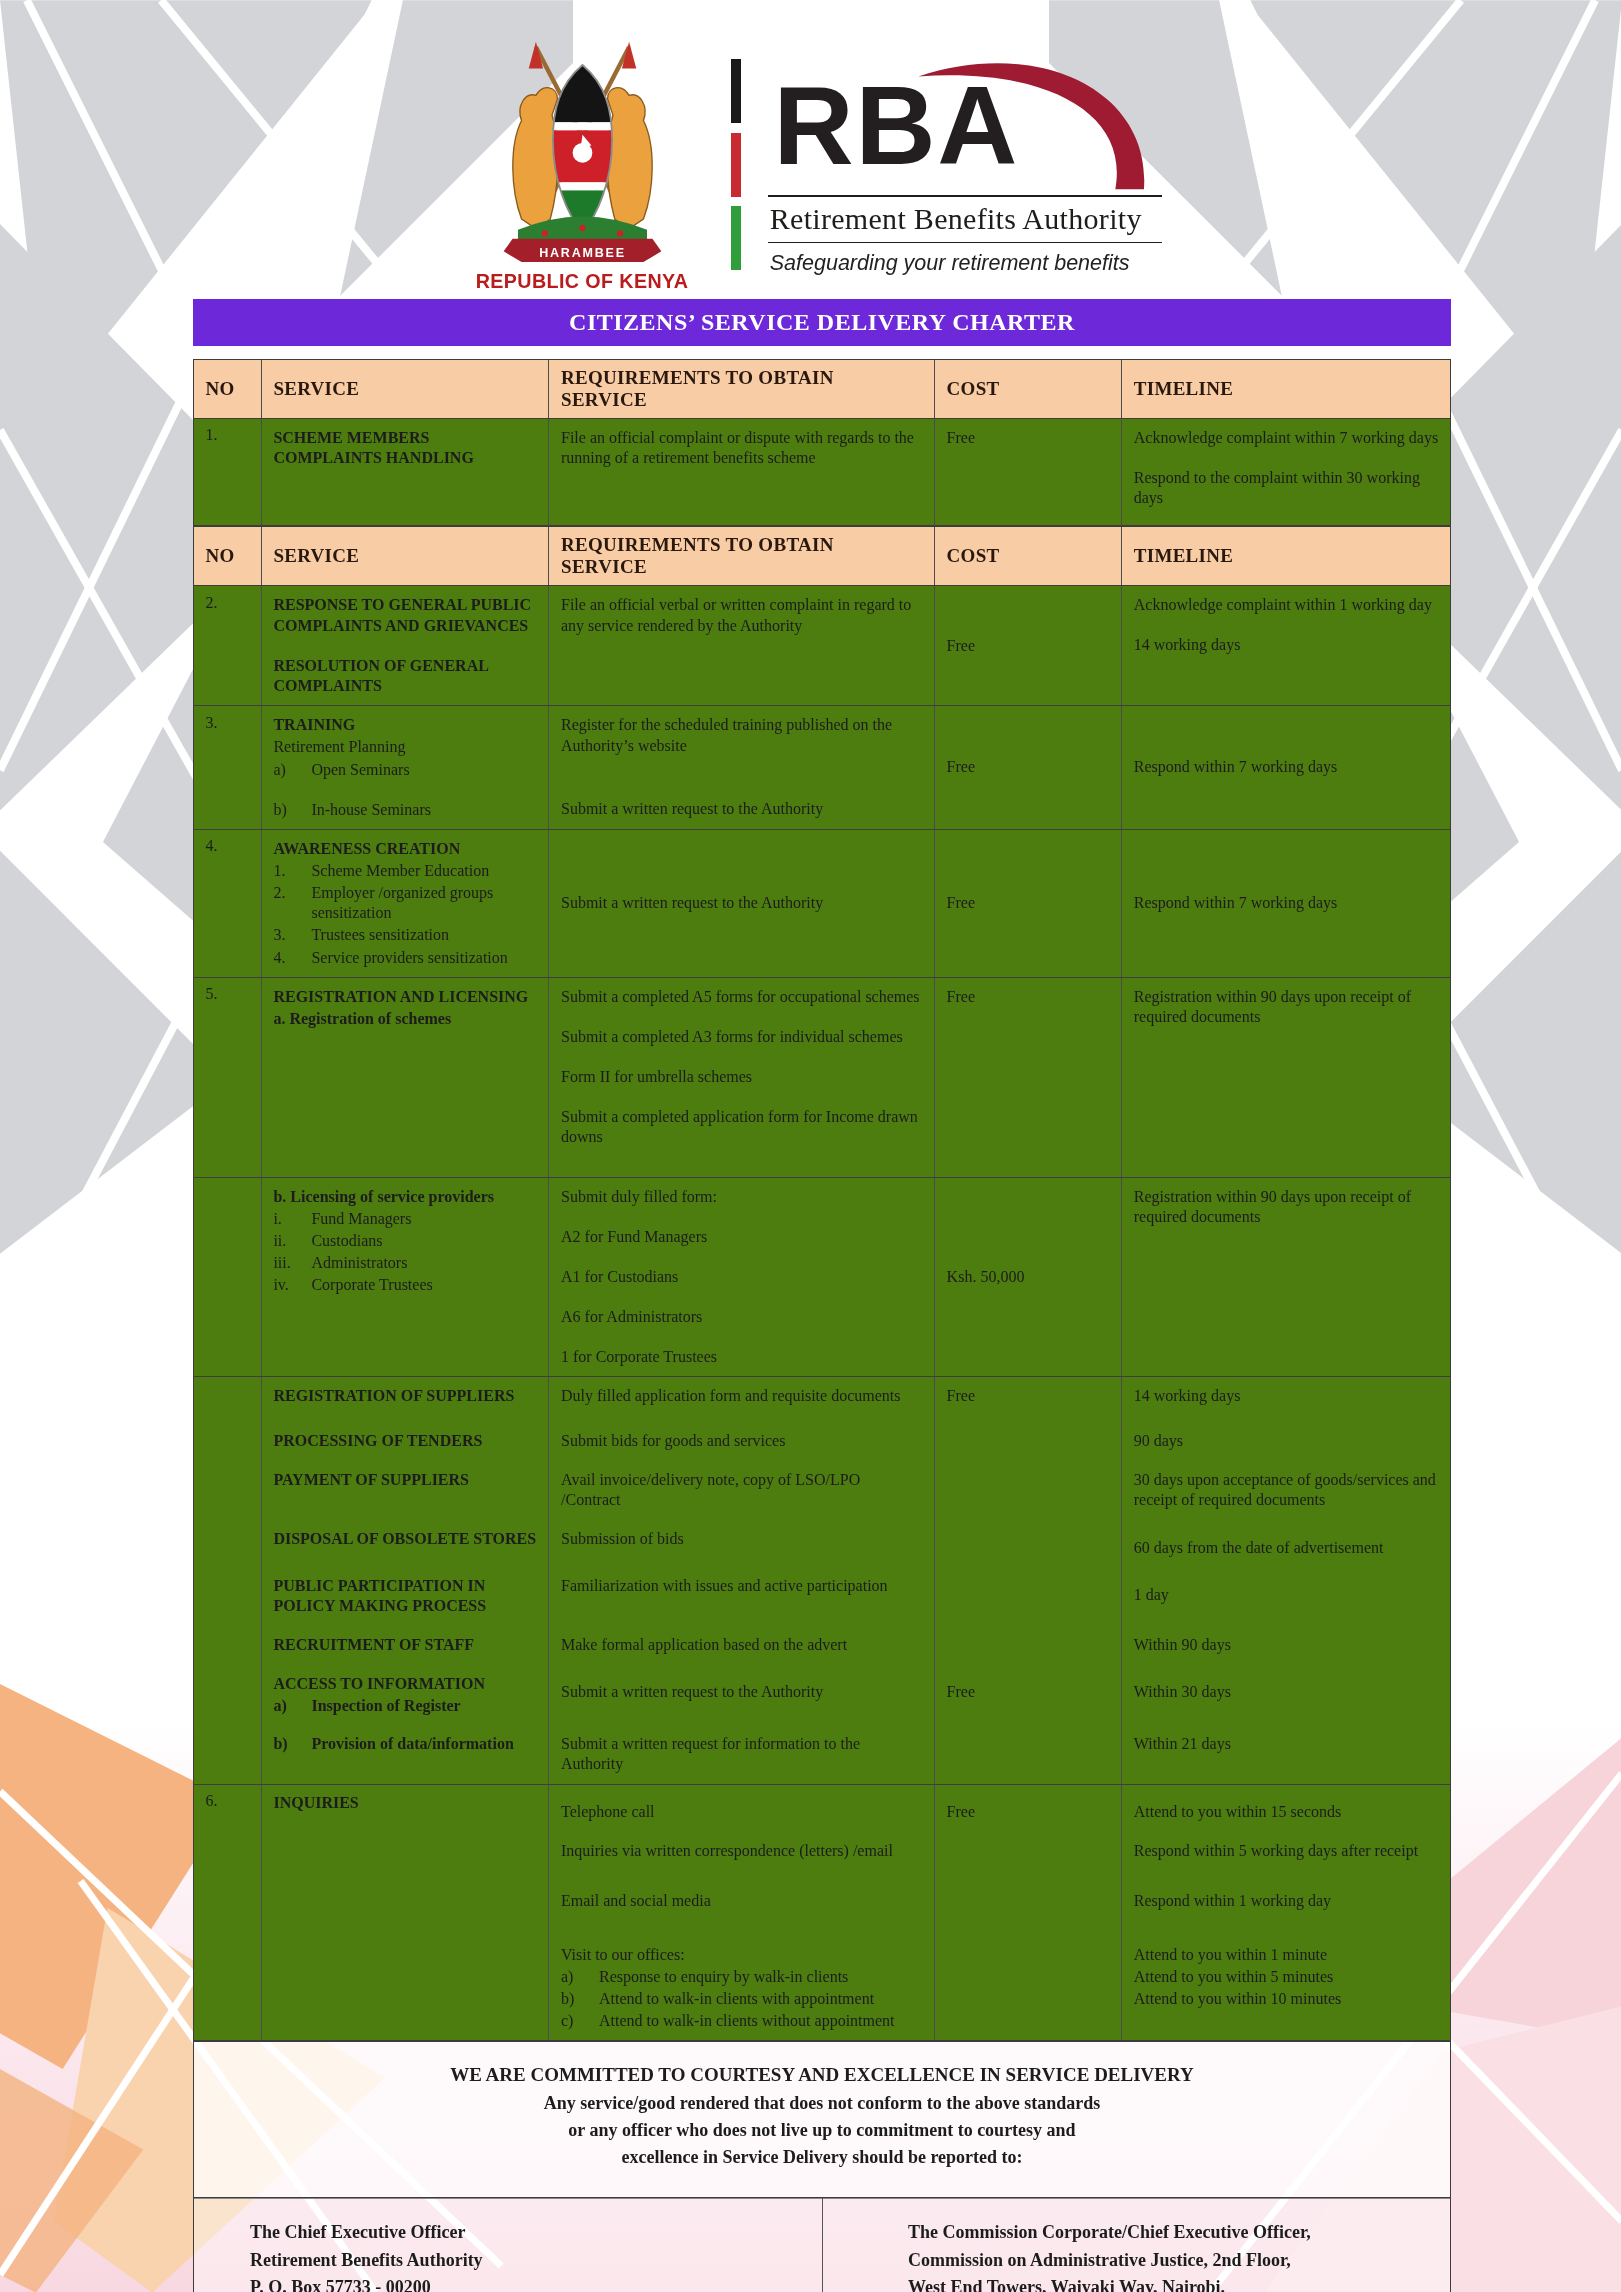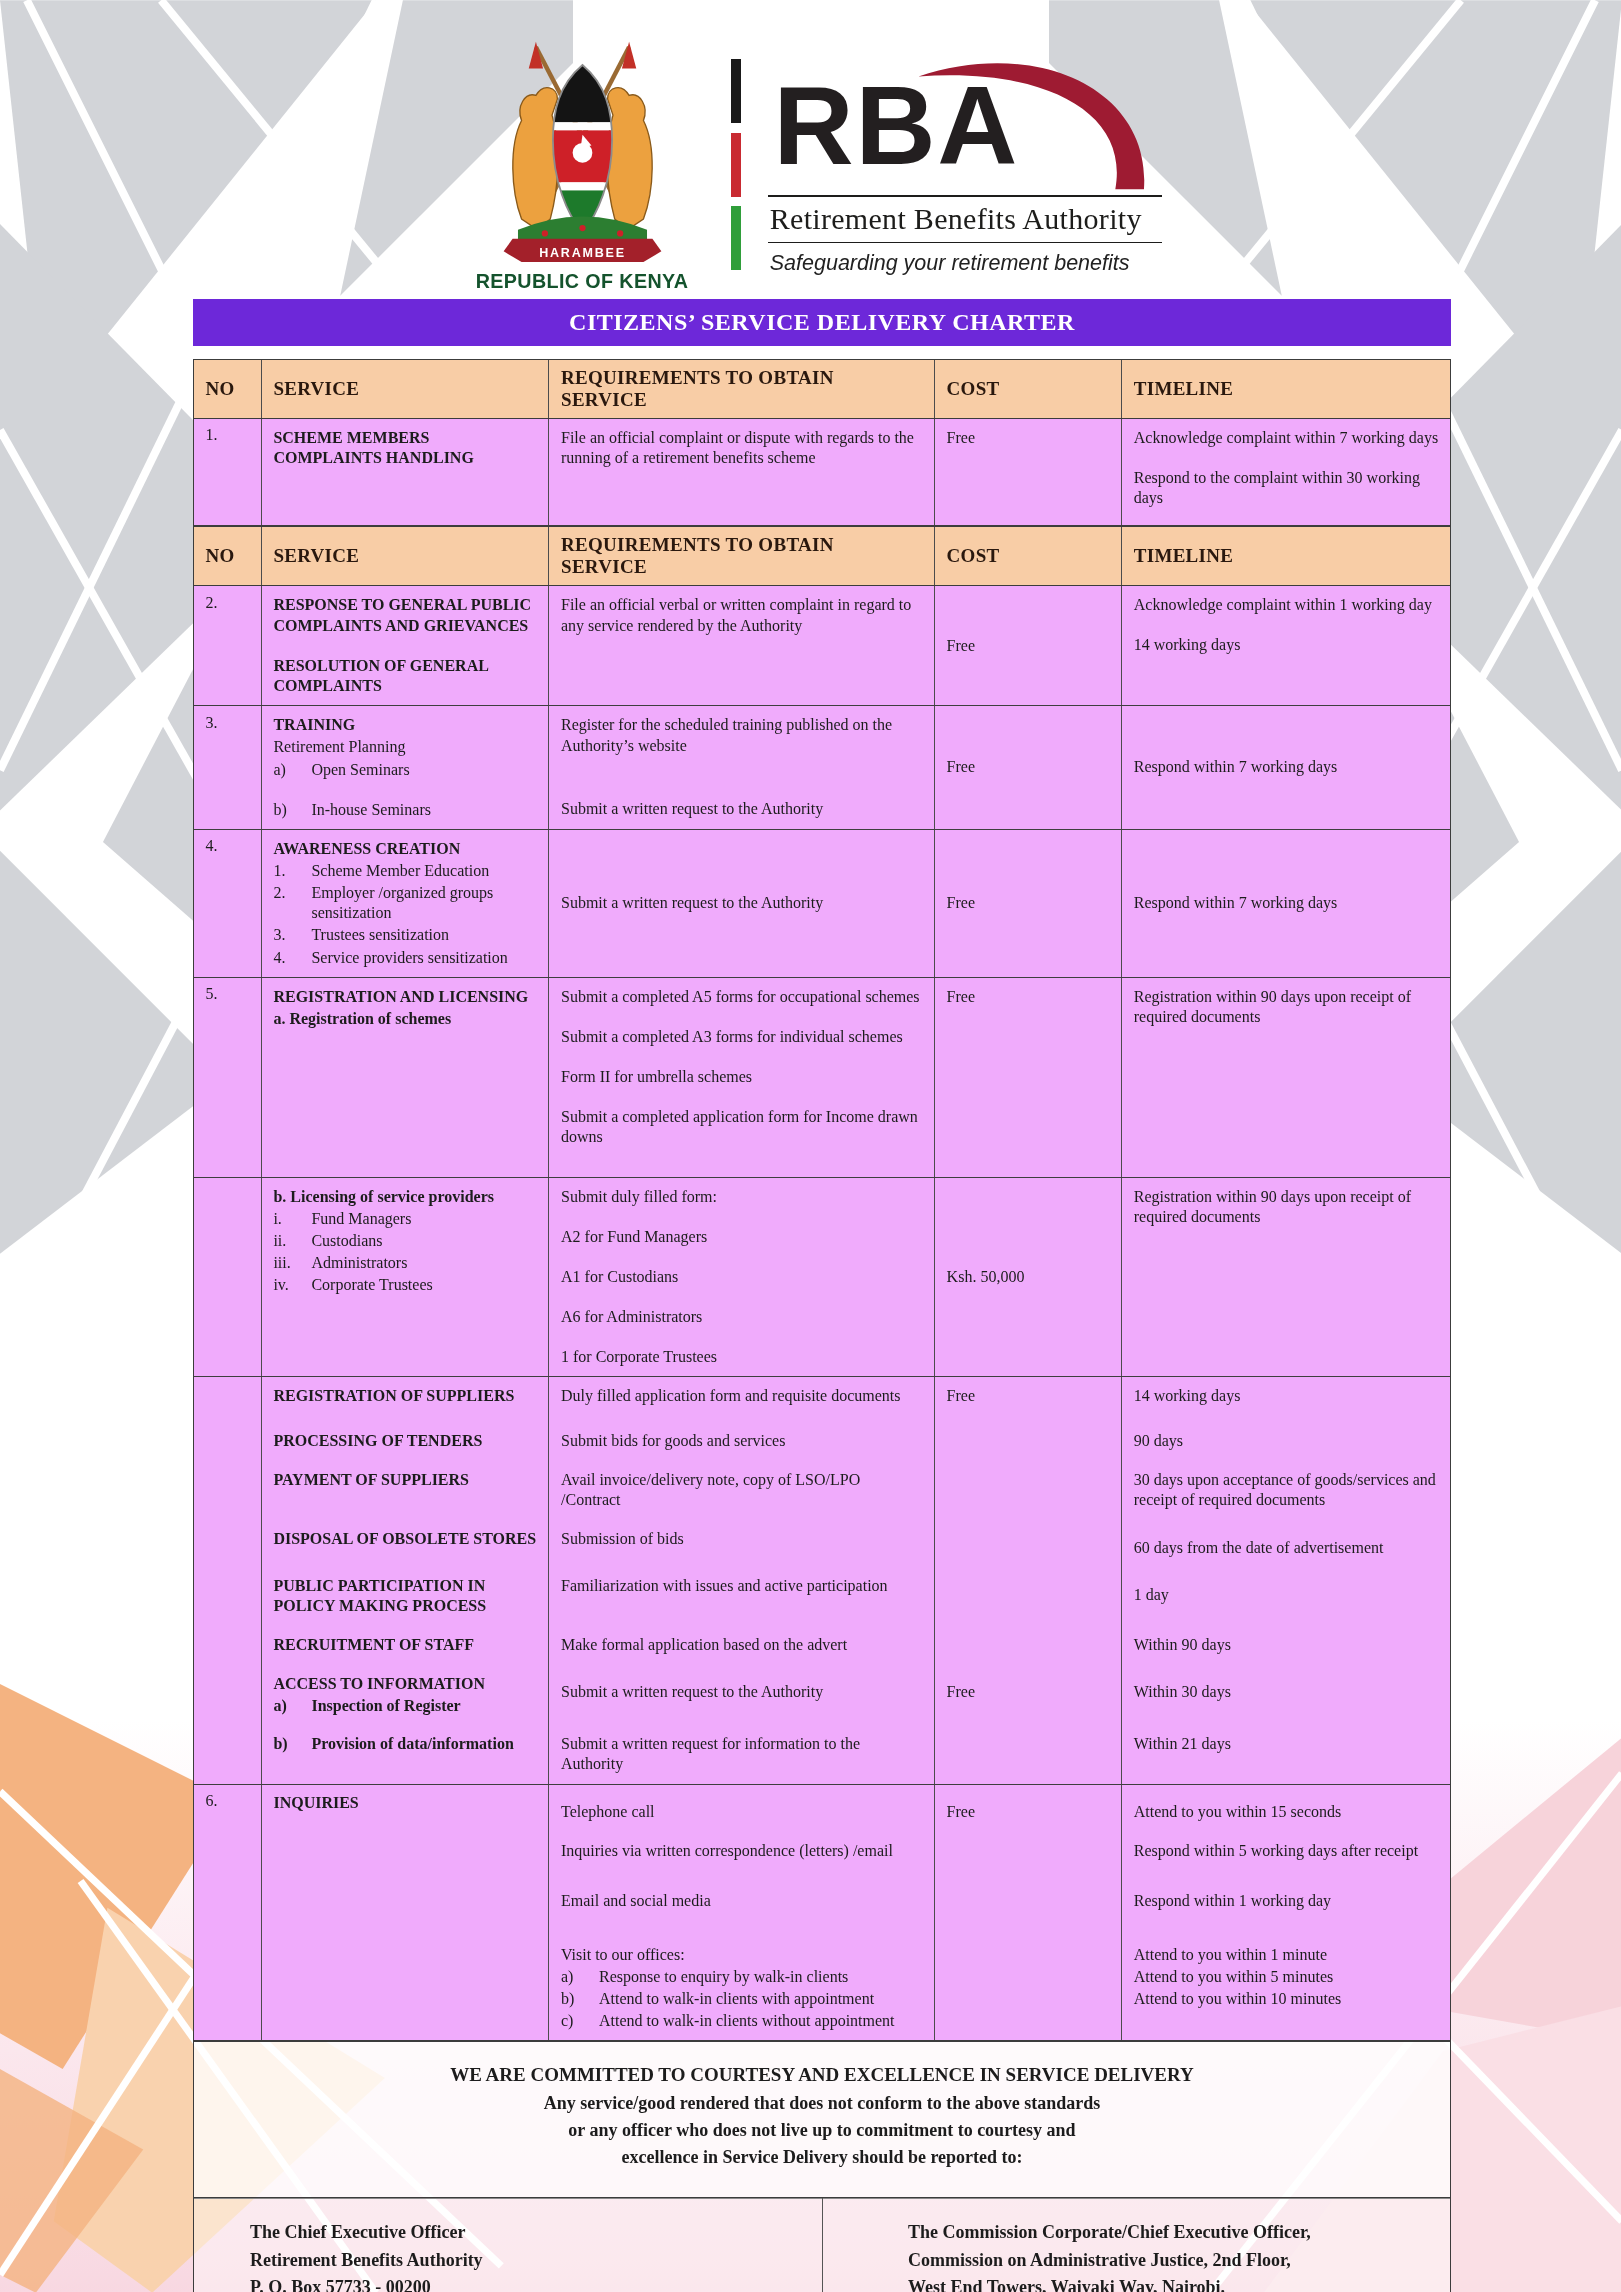--- a/index.html
+++ b/index.html
@@ -10,33 +10,33 @@
   .deco.tl{left:0;top:0;}
   .deco.tr{right:0;top:0;transform:scaleX(-1);}
   .deco.bl{left:0;bottom:0;}
   .deco.br{right:0;bottom:0;}
   .pinkwash{position:absolute;left:0;right:0;bottom:0;height:573px;z-index:0;
     background:linear-gradient(180deg,rgba(252,231,236,0) 0%,rgba(249,216,226,.5) 45%,rgba(246,206,218,.8) 100%);}
   .content{position:relative;z-index:2;}
   
   .hdr{display:flex;justify-content:center;align-items:center;gap:27px;padding-top:39px;height:253px;}
   .coa{width:244px;text-align:center;}
-  .rok{font-family:"Liberation Sans",sans-serif;font-weight:bold;font-size:19.7px;color:#14532d;margin-top:1.8px;letter-spacing:0.4px;}
+  .rok{font-family:"Liberation Sans",sans-serif;font-weight:bold;font-size:19.7px;color:#b91c1c;margin-top:1.8px;letter-spacing:0.4px;}
   .flagbars{display:flex;flex-direction:column;gap:9.9px;align-self:flex-start;margin-top:19.7px;}
   .flagbars span{display:block;width:9.9px;height:64px;}
   .fb-black{background:#1a1a1a;} .fb-red{background:#c92a31;} .fb-green{background:#2f9e3a;}
   .rba-block{width:394px;}
   .rba-name{border-top:2.2px solid #1d1d1b;border-bottom:1.8px solid #1d1d1b;
     font-size:30px;color:#1d1d1b;padding:4.5px 1.8px 6.3px;letter-spacing:0.3px;}
   .rba-tag{font-family:"Liberation Sans",sans-serif;font-style:italic;font-size:21.5px;color:#222;padding:8px 1.8px 0;}
   
   .titlebar{margin:7.2px 0 0 193px;width:1258px;height:47px;background:#6d28d9;color:#fff;
     text-align:center;line-height:47px;font-weight:bold;font-size:24px;letter-spacing:0.5px;}
   
-  .charter-table{margin:12.5px 0 0 193px;width:1258px;border:1.8px solid #3c3c3c;background:#f0abfc;box-sizing:border-box;}
+  .charter-table{margin:12.5px 0 0 193px;width:1258px;border:1.8px solid #3c3c3c;background:#4d7c0f;box-sizing:border-box;}
   .row{display:flex;align-items:stretch;}
   .row.head{background:#f8cda6;min-height:47px;border-bottom:1.8px solid #3c3c3c;border-top:0.9px solid #3c3c3c;}
   .charter-table .row:first-child{border-top:none;}
   .row.body.rend{border-bottom:1.8px solid #3e3e3e;}
   .charter-table .row:last-child{border-bottom:none;}
   .cell{border-right:1.3px solid #4c4c4c;padding:7.2px 11.6px;box-sizing:border-box;font-size:16px;}
   .cell:last-child{border-right:none;}
   .c0{flex:0 0 5.4%;} .c1{flex:0 0 22.9%;} .c2{flex:0 0 30.7%;} .c3{flex:0 0 14.9%;} .c4{flex:0 0 26.1%;}
   .head .cell{display:flex;align-items:center;font-weight:bold;font-size:19px;color:#2a180e;letter-spacing:0.3px;}
   .cell.mid{display:flex;flex-direction:column;justify-content:center;}

